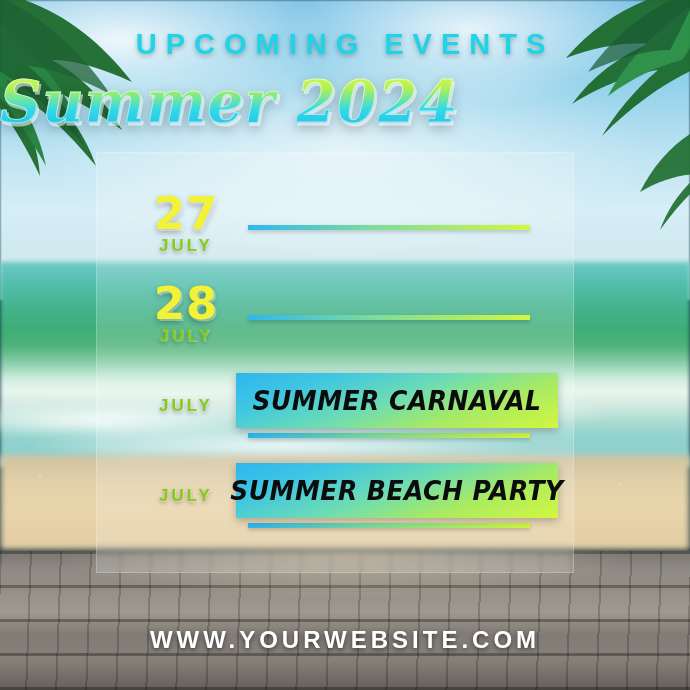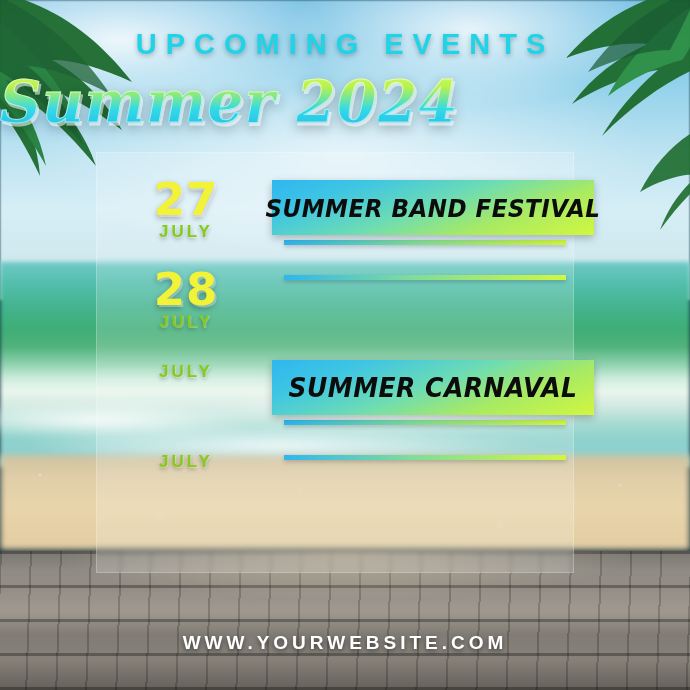--- a/index.html
+++ b/index.html
@@ -116,21 +116,21 @@
     font-style:italic;font-weight:700;font-size:57px;letter-spacing:1px;
     background:linear-gradient(180deg,#d9ff63 0%, #b7f24e 28%, #33d9e6 62%, #1fb7e8 100%);
     -webkit-background-clip:text;background-clip:text;color:transparent;
     -webkit-text-stroke:1px rgba(255,255,255,.55);
     filter:drop-shadow(2px 3px 0 rgba(255,255,255,.55)) drop-shadow(0 4px 6px rgba(0,0,0,.25));
   }
 
   
   .rows{position:absolute;left:96px;top:180px;width:476px;}
   .row{
-    position:relative;height:90px;display:flex;align-items:flex-start;gap:36px;
+    position:relative;height:90px;display:flex;align-items:center;
   }
   .date{
     width:88px;text-align:center;flex:0 0 88px;margin-left:46px;
   }
   .daynum{
     font-family:"DejaVu Sans", sans-serif;
     font-weight:700;font-size:45px;line-height:40px;
     color:#f2f237;
     text-shadow:2px 2px 0 rgba(255,255,255,.35), 0 3px 6px rgba(0,0,0,.35);
     letter-spacing:1px;
@@ -160,21 +160,21 @@
   .underbar{
     width:282px;height:5px;margin-top:5px;margin-left:12px;
     background:linear-gradient(90deg,#2fb6f0 0%, #7fdc9b 45%, #d2f73f 100%);
     box-shadow:0 2px 4px rgba(0,0,0,.2);
   }
 
   
   .website{
     position:absolute;left:0;right:0;bottom:36px;text-align:center;
     font-family:"Liberation Sans", sans-serif;
-    font-weight:700;font-size:19px;letter-spacing:4px;color:#ffffff;
+    font-weight:700;font-size:24px;letter-spacing:4px;color:#ffffff;
     text-shadow:0 2px 5px rgba(0,0,0,.55);
   }
 </style>
 </head>
 <body>
 
 <div id="poster">
 
   <div class="bg">
     <div class="sky"></div>
@@ -219,23 +219,20 @@
   <div class="title">Summer 2024</div>
 
   <div class="rows">
 
     <div class="row">
       <div class="date">
         <div class="daynum">27</div>
         <div class="month">JULY</div>
       </div>
       <div class="bar-wrap">
-        <div class="bar small">
-          <span class="label">SUMMER BAND FESTIVAL</span>
-        </div>
         <div class="underbar"></div>
       </div>
     </div>
 
     <div class="row">
       <div class="date">
         <div class="daynum">28</div>
         <div class="month">JULY</div>
       </div>
       <div class="bar-wrap">
@@ -253,20 +250,23 @@
         </div>
         <div class="underbar"></div>
       </div>
     </div>
 
     <div class="row">
       <div class="date">
         <div class="month">JULY</div>
       </div>
       <div class="bar-wrap">
+        <div class="bar">
+          <span class="label">SUMMER BEACH PARTY</span>
+        </div>
         <div class="underbar"></div>
       </div>
     </div>
 
   </div>
 
   <div class="website">WWW.YOURWEBSITE.COM</div>
 
 </div>
 

